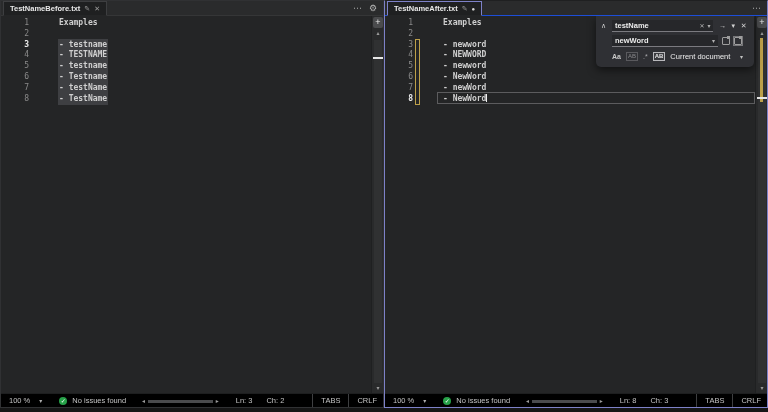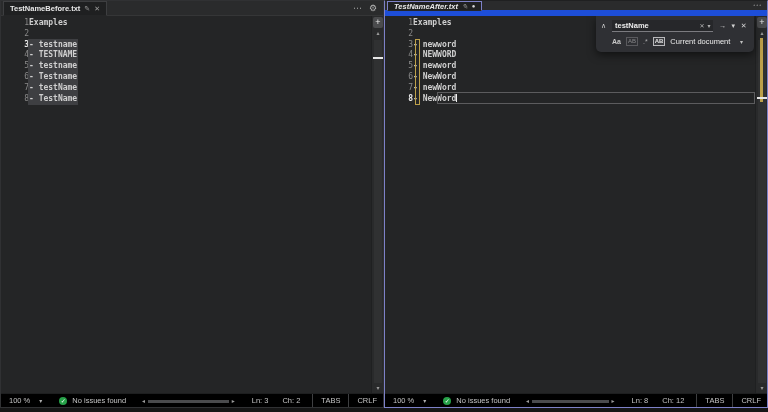--- a/index.html
+++ b/index.html
@@ -10,40 +10,40 @@
   }
   .pane { position:absolute; top:0; width:384px; height:408px; background:#242526;
           display:flex; flex-direction:column;justify-content:center; }
   #pane-left  { left:0;  border:1px solid #303133; }
   #pane-right { left:384px; border:1px solid #7d81c8; border-top-color:#1f2021; }
 
   
   .tabbar { height:15px; flex:0 0 15px; background:#2a2b2c; display:flex; align-items:stretch;
             position:relative; z-index:3; }
   #pane-left  .tabbar { border-bottom:1px solid #353637; }
-  #pane-right .tabbar { border-bottom:6px solid #1d4ed8;font-style:italic; }
+  #pane-right .tabbar { border-bottom:1px solid #1d4ed8; }
   .tab { display:flex; align-items:center; gap:4px; padding:0 6px; margin-left:2px;
          background:#1f2021; position:relative; margin-bottom:-1px; }
   #pane-left  .tab { border:1px solid #3d3e40; border-bottom:1px solid #242526; }
   #pane-right .tab { border:1px solid #7d81c8; border-bottom:1px solid #242526; }
   .tab-title { font-size:7.5px; font-weight:bold; color:#e9e9e9; white-space:nowrap; }
   .pen-ic  { font-size:7px; color:#9c9c9c; line-height:1; }
   .tab-x   { font-size:7px; color:#9c9c9c; line-height:1; cursor:default; }
   .dirty-dot { font-size:6px; color:#d6d6d6; line-height:1; }
   .tabbar-right { margin-left:auto; display:flex; align-items:center; gap:7px; padding-right:6px; }
   .more-ic { font-size:9px; color:#b5b5b5; letter-spacing:0; line-height:1; }
   .gear-ic { font-size:9px; color:#b5b5b5; line-height:1; }
 
   
   .editor { position:relative; flex:1 1 auto; background:#242526; overflow:hidden; }
   .lines { padding-top:2px; font-family:"DejaVu Sans Mono", monospace; }
   .row { height:10.8px; line-height:10.8px; display:flex; white-space:pre; }
   .lnum { width:28px; text-align:right; font-size:8px; color:#8a8a8a; flex:0 0 28px; }
   .lnum.act { color:#ededed; font-weight:bold; }
-  .ltext { font-size:8px; font-weight:bold; color:#cfcfcf; }
+  .ltext { margin-left:30px; font-size:8px; font-weight:bold; color:#cfcfcf; }
   .ltext.sel { background:#3e3f42; box-shadow:0 0 0 1px #3e3f42; }
   .caret { display:inline-block; width:1px; height:8px; background:#f0f0f0; vertical-align:-1px; }
 
   .mod-bar { position:absolute; left:30px; top:23px; width:5px; height:66px;
              border:1px solid #bda04a; background:transparent; }
   .cur-line { position:absolute; left:52px; right:12px; top:76px; height:12px;
               border:1px solid #5c5c5e; pointer-events:none; }
 
   
   .vscroll { position:absolute; top:0; right:0; bottom:0; width:12px; background:#292a2b;
@@ -92,21 +92,21 @@
   .sb-zcaret { font-size:6px; color:#b0b0b0; margin-left:9px; }
   .sb-check { width:8px; height:8px; border-radius:50%; background:#26a148; color:#fff;
               font-size:6px; line-height:8px; text-align:center; margin-left:17px; flex:0 0 8px; }
   .sb-issues { margin-left:5px; white-space:nowrap; }
   .sb-harr { font-size:6px; color:#9a9a9a; margin:0 3px; }
   .sb-harr.first { margin-left:16px; }
   .htrack { flex:1 1 auto; height:8px; position:relative; }
   .hthumb { position:absolute; left:0; right:0; top:3px; height:3px; background:#4a4b4d; }
   .sb-ln { margin-left:14px; white-space:nowrap; }
   .sb-ch { margin-left:14px; white-space:nowrap; }
-  .sb-seg { margin-left:12px; border-left:1px solid #3e3f41; padding:2px 8px; white-space:nowrap; }
+  .sb-seg { margin-left:28px; border-left:1px solid #3e3f41; padding:2px 8px; white-space:nowrap; }
   .sb-seg.last { margin-left:0; padding-right:6px; }
 </style>
 </head>
 <body>
 
 <div id="screen">
 
   <div class="pane" id="pane-left">
     <div class="tabbar">
       <div class="tab">
@@ -188,20 +188,28 @@
         <div class="fp-row">
           <div class="fp-input">
             <span class="val">testName</span>
             <span class="mini-ic ml-auto">✕</span>
             <span class="mini-ic">▾</span>
           </div>
           <span class="fp-btn" style="margin-left:4px">→</span>
           <span class="fp-btn">▾</span>
           <span class="fp-btn">✕</span>
         </div>
+        <div class="fp-row">
+          <div class="fp-input">
+            <span class="val">newWord</span>
+            <span class="mini-ic ml-auto">▾</span>
+          </div>
+          <span class="rep-ic"></span>
+          <span class="rep-ic rep-all"></span>
+        </div>
         <div class="fp-opts">
           <span class="opt-aa">Aa</span>
           <span class="opt-word">AB</span>
           <span class="opt-regex">.*</span>
           <span class="opt-badge">AB</span>
           <span class="fp-scope">Current document</span>
           <span class="fp-scope-caret">▾</span>
         </div>
       </div>
 
@@ -219,19 +227,19 @@
       <span class="sb-zoom">100 %</span>
       <span class="sb-zcaret">▾</span>
       <span class="sb-check">✓</span>
       <span class="sb-issues">No issues found</span>
       <span class="sb-harr first">◂</span>
       <div class="htrack">
           <div class="hthumb"></div>
         </div>
       <span class="sb-harr">▸</span>
       <span class="sb-ln">Ln: 8</span>
-      <span class="sb-ch">Ch: 12</span>
+      <span class="sb-ch">Ch: 3</span>
       <span class="sb-seg">TABS</span>
       <span class="sb-seg last">CRLF</span>
     </div>
   </div>
 
 </div>
 
 </body></html>

